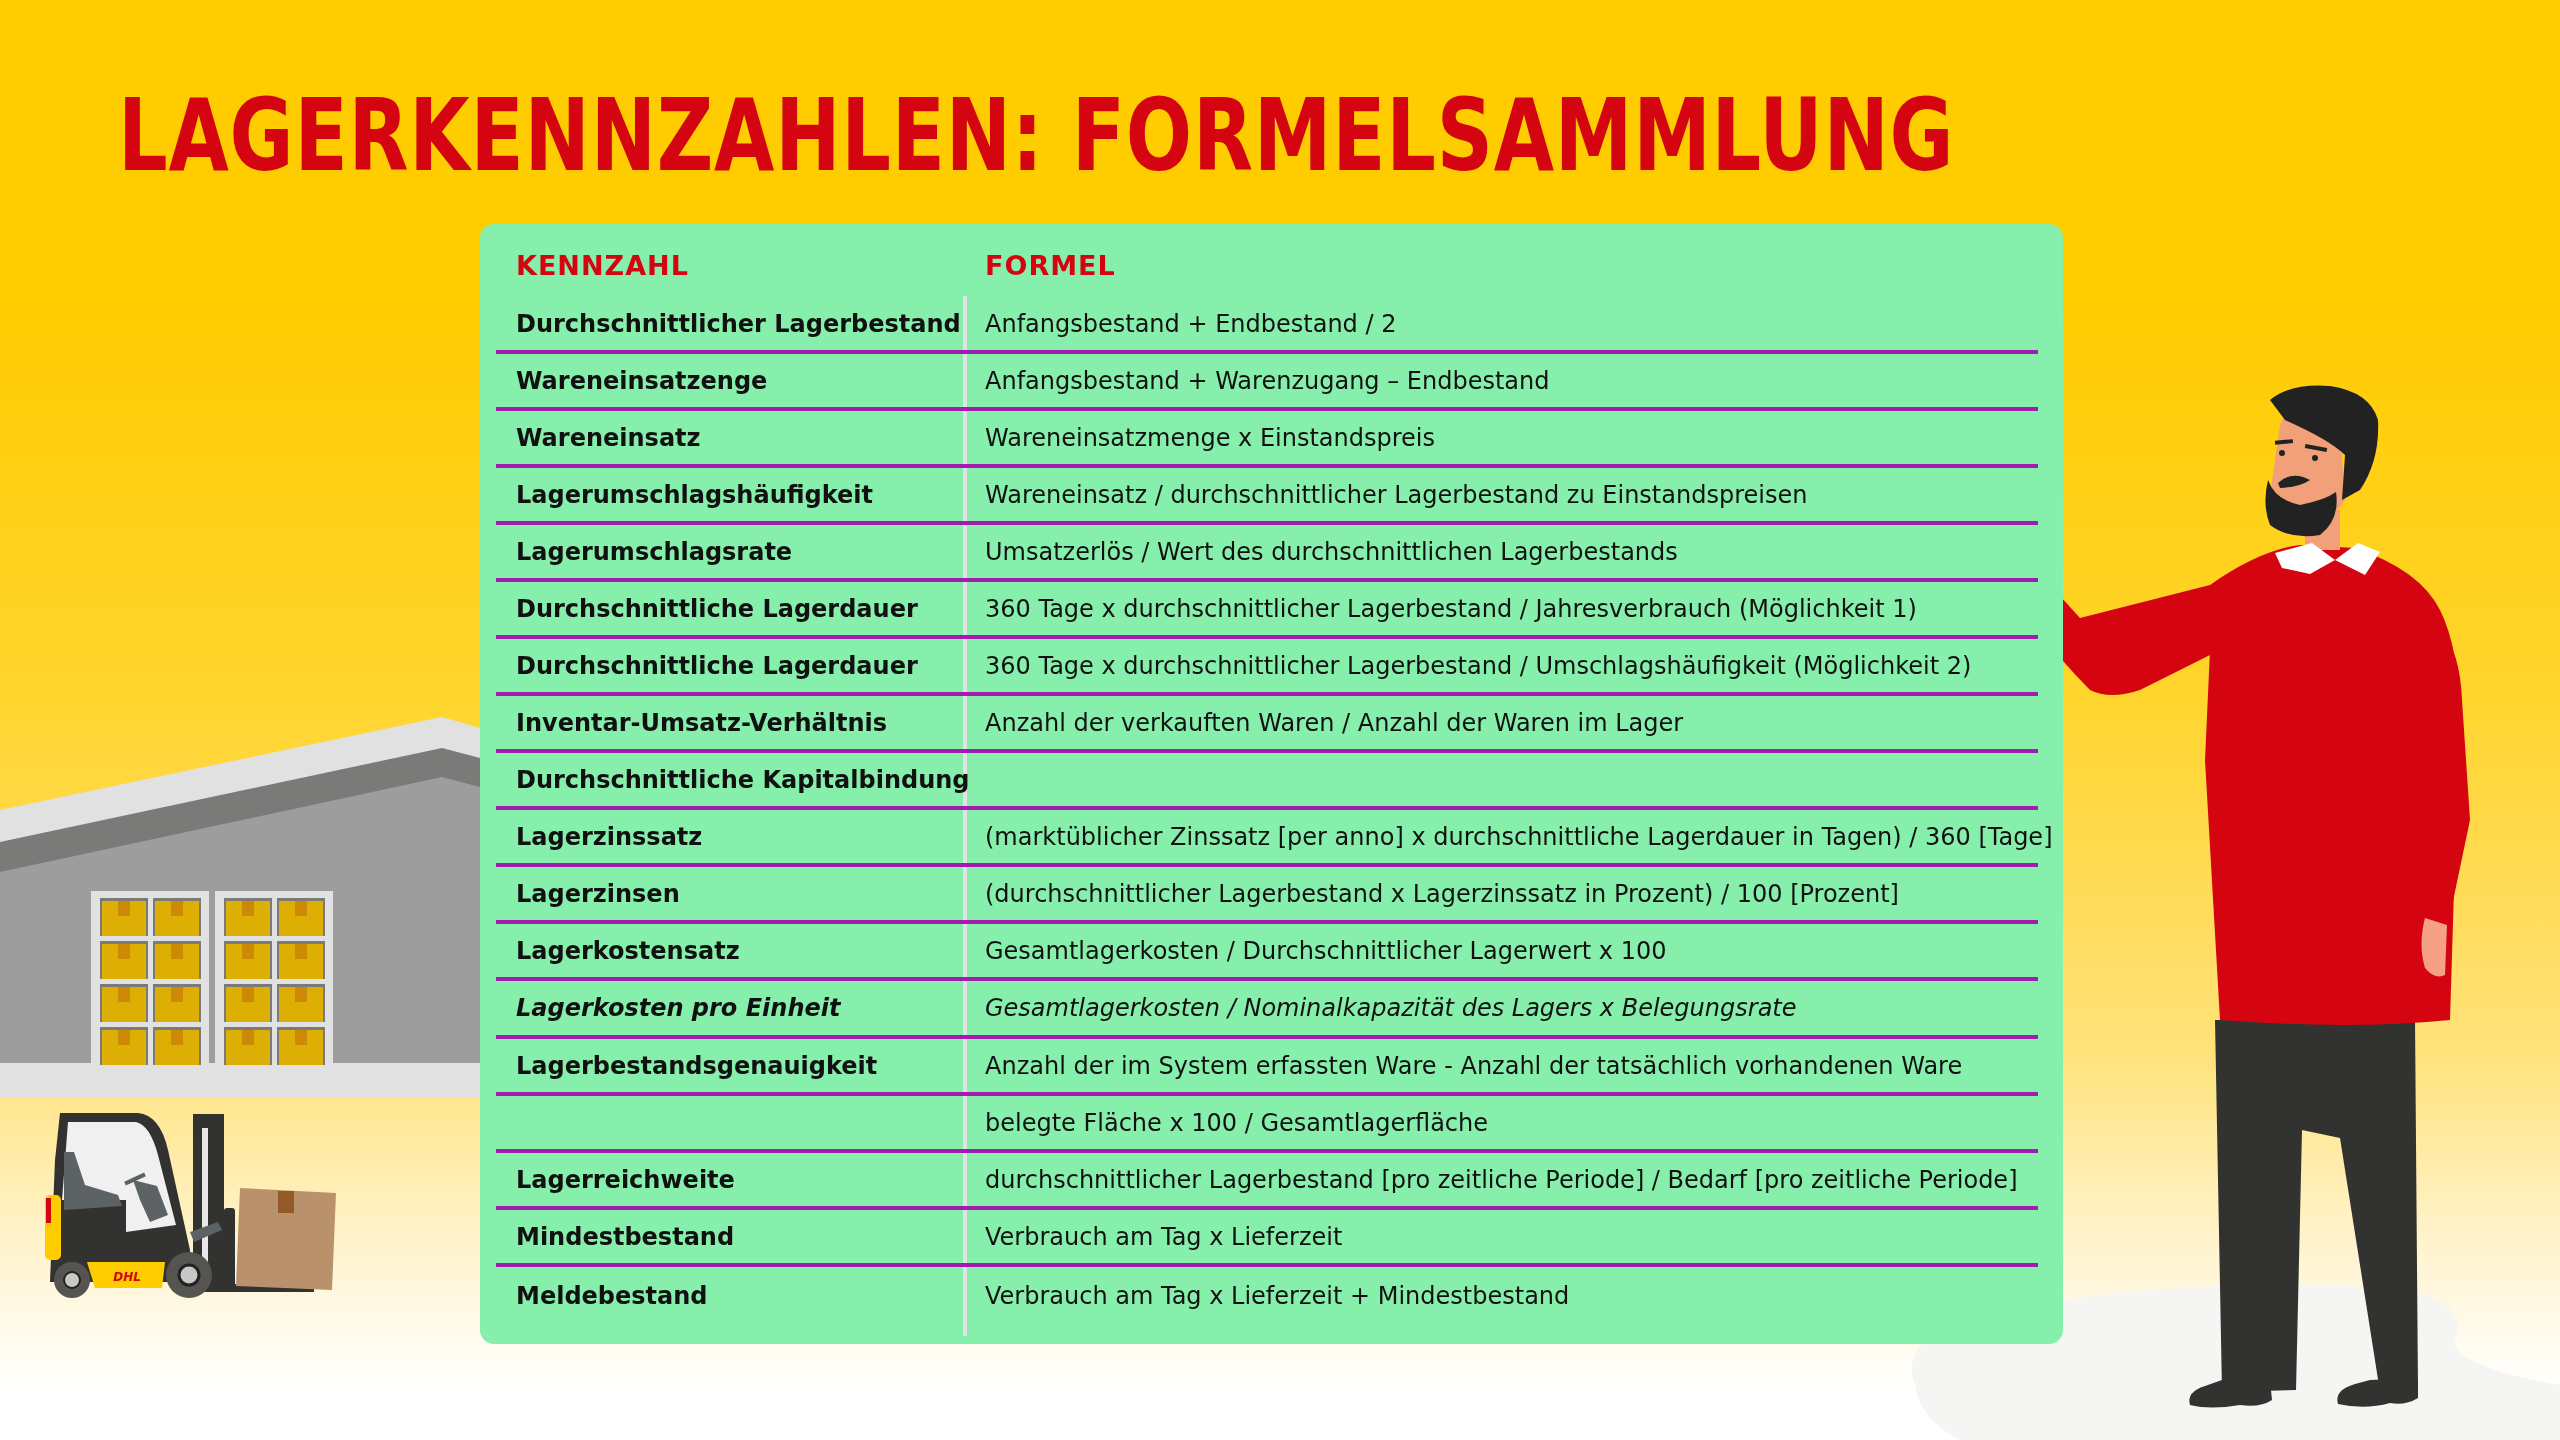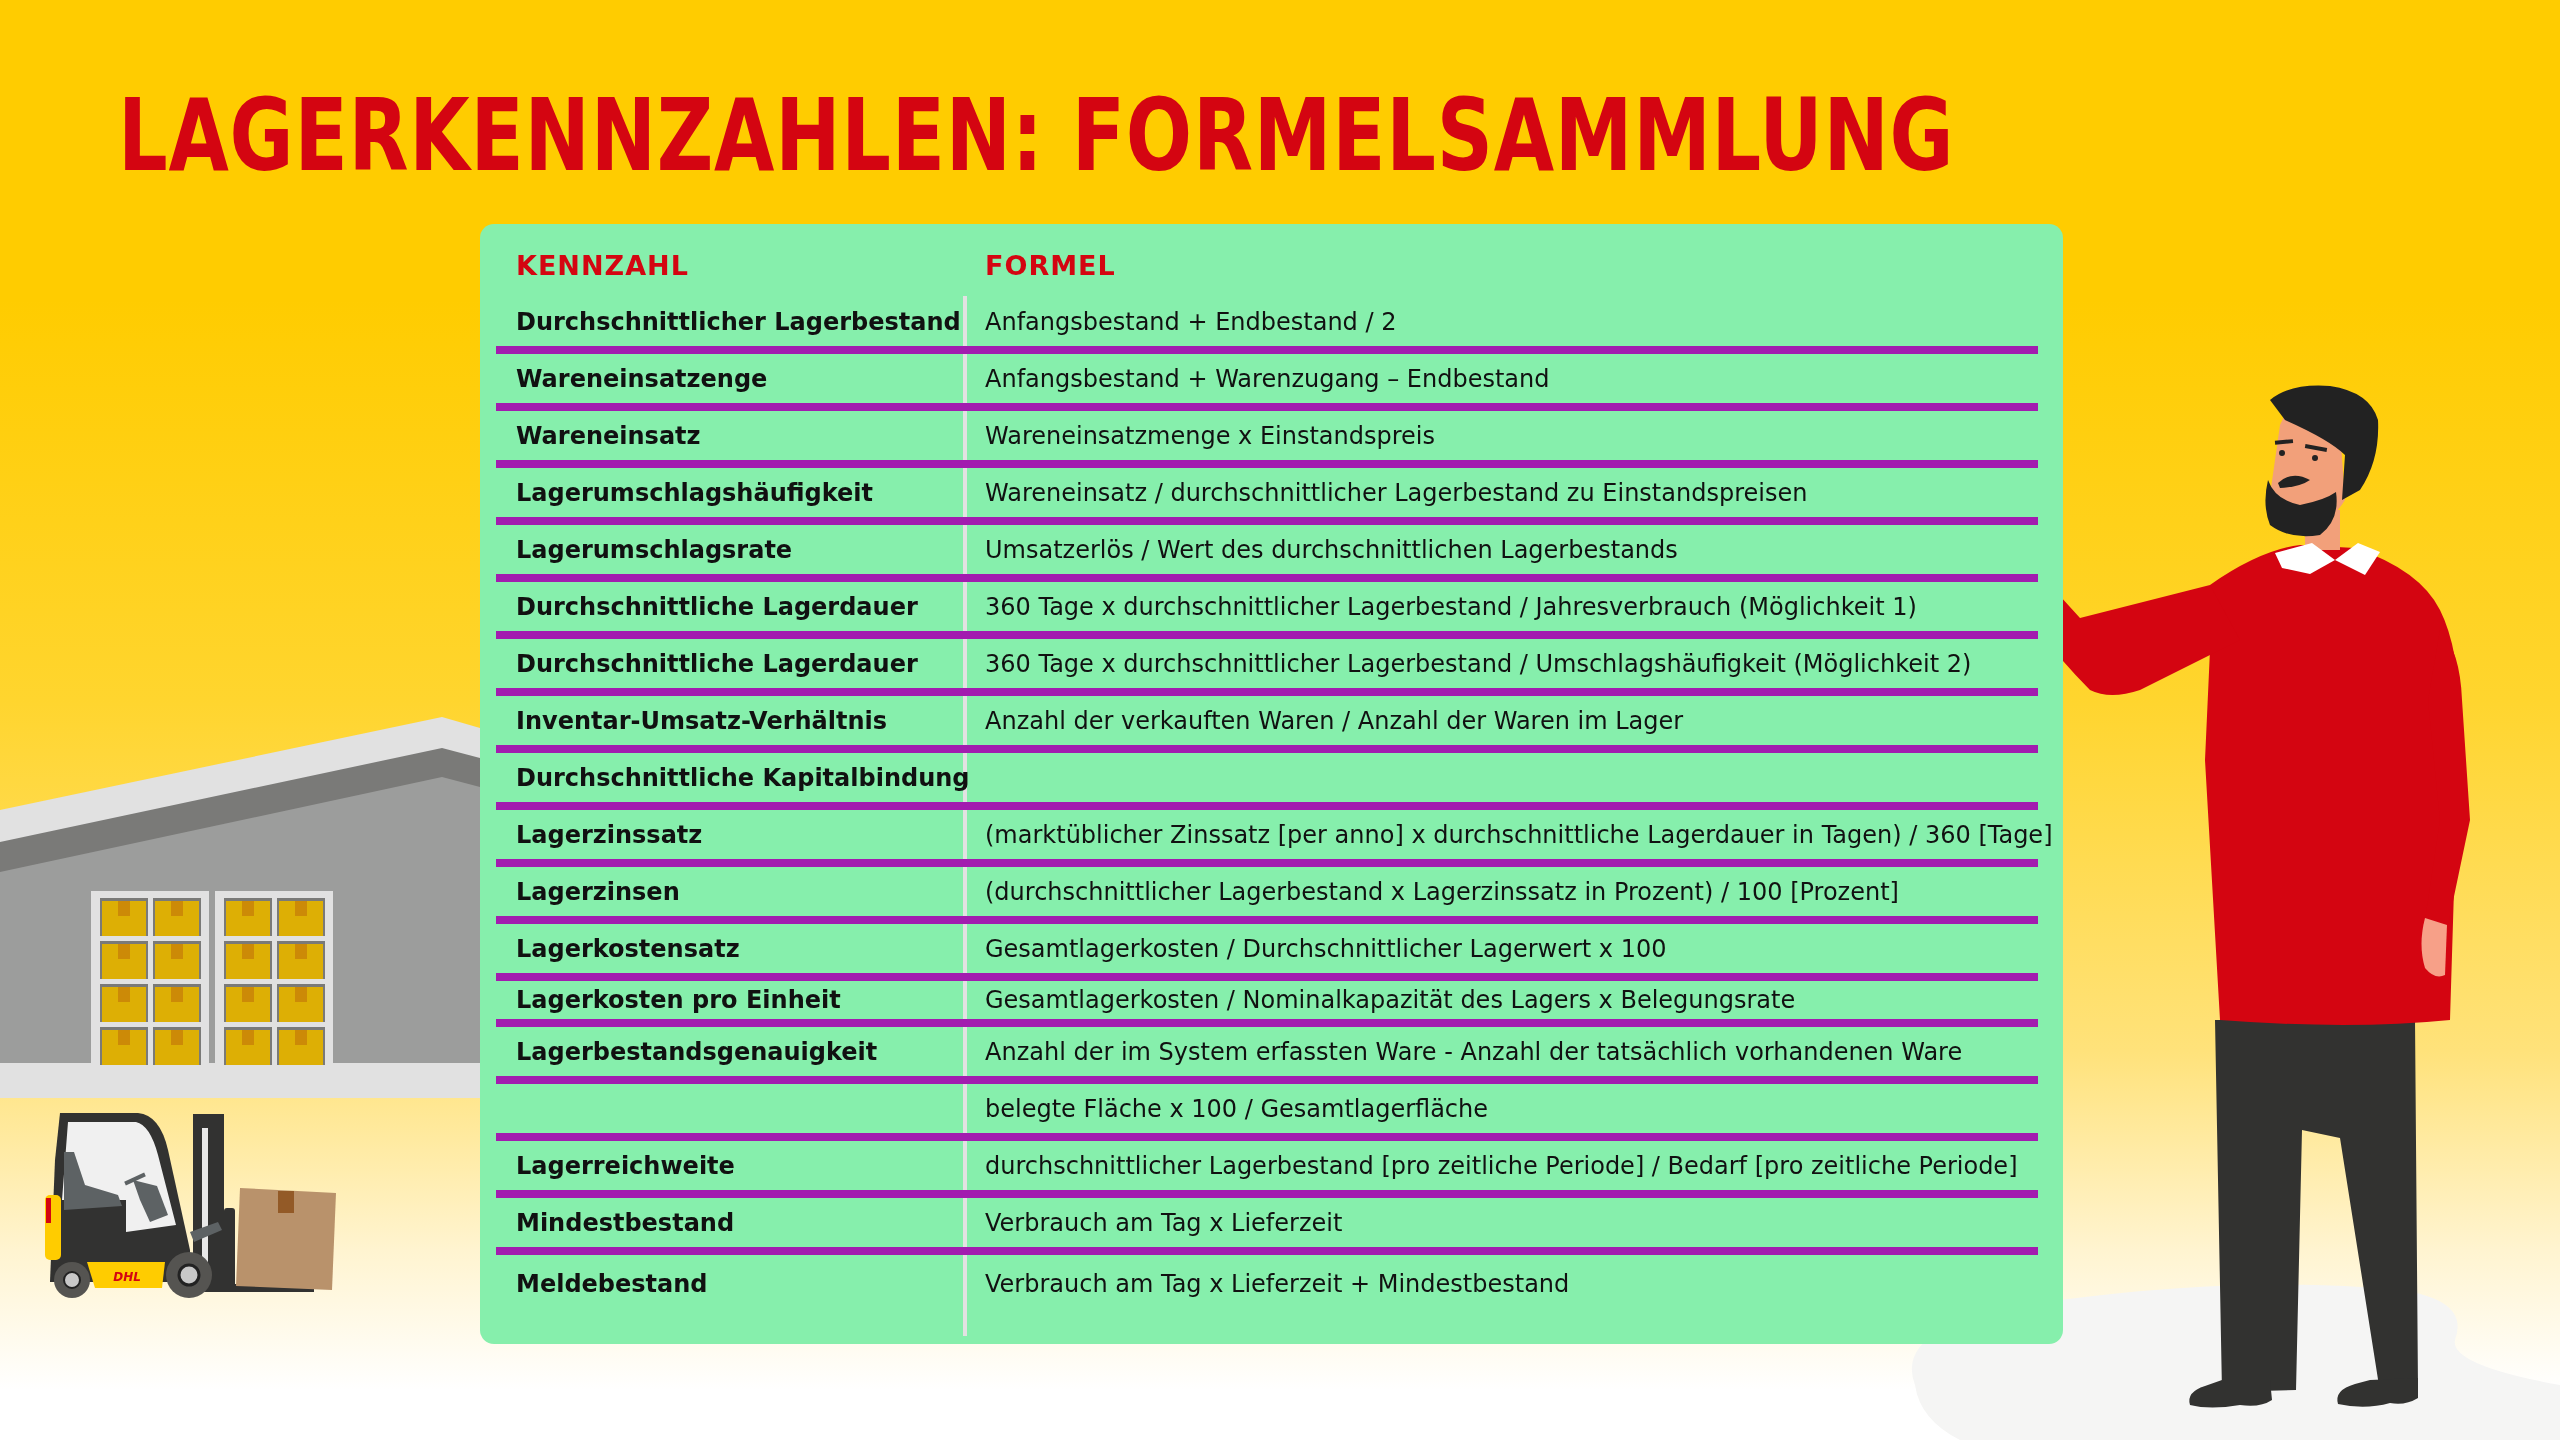--- a/index.html
+++ b/index.html
@@ -24,22 +24,22 @@
     background: #86efac; border-radius: 14px;
   }
   .col-head {
     position: absolute; top: 22px; font-weight: bold; font-size: 27px; color: #D40511;
     letter-spacing: 1px; line-height: 40px;
   }
   .col-head.k { left: 36px; }
   .col-head.f { left: 505px; }
   .divider { position: absolute; left: 483px; top: 72px; width: 4px; height: 1040px; background: #E2E2E2; }
   .rows { position: absolute; left: 16px; top: 73px; width: 1542px; }
-  .row { position: relative; height: 57px; border-bottom: 8px solid #a21caf; box-sizing: border-box; }
-  .row.tall { height: 46px; }
+  .row { position: relative; height: 57px; border-bottom: 4px solid #a21caf; box-sizing: border-box; }
+  .row.tall { height: 58px; font-style: italic; }
   .row.last { border-bottom: none; }
   .row .k {
     position: absolute; left: 20px; top: 0; height: 100%; display: flex; align-items: center;
     font-weight: bold; font-size: 24px; color: #111; white-space: nowrap;
   }
   .row .f {
     position: absolute; left: 489px; top: 0; height: 100%; display: flex; align-items: center;
     font-size: 24px; color: #111; white-space: nowrap;
   }
 </style>

